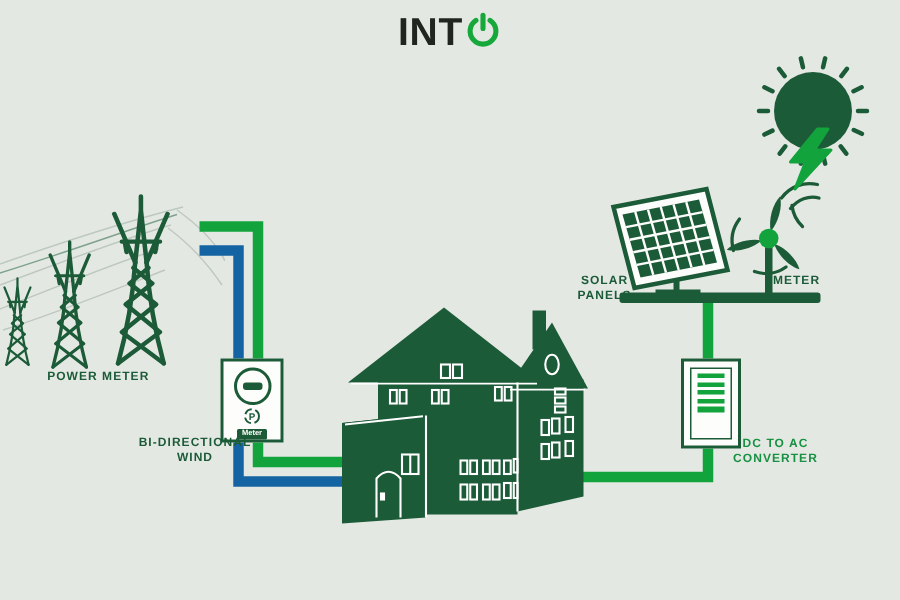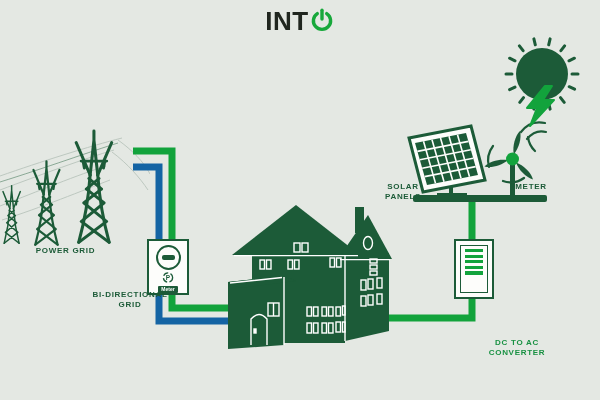--- a/index.html
+++ b/index.html
@@ -11,21 +11,21 @@
 
   
   .logo{left:0;top:8px;width:600px;display:flex;justify-content:center;align-items:center;}
   .logo-txt{font-size:26px;font-weight:800;letter-spacing:.5px;color:#20261f;line-height:1;}
   .logo-icon{margin:0 1px;transform:translateY(-1px);}
 
   
   .lbl{font-size:8px;font-weight:bold;letter-spacing:.7px;color:#1c5b38;
        text-align:center;line-height:1.3;}
   .lbl-right{text-align:center;}
-  .lbl-green{color:#189142;margin-top:47px;}
+  .lbl-green{color:#189142;}
 
   
   .meter-box{left:147px;top:239px;width:42px;height:56px;background:#fdfdfb;
              border:2px solid #1c5b38;box-sizing:border-box;
              display:flex;flex-direction:column;align-items:center;}
   .meter-dial{width:25px;height:25px;border:2.5px solid #1c5b38;border-radius:50%;
               margin-top:4px;display:flex;align-items:center;justify-content:center;box-sizing:border-box;}
   .meter-bar{width:13px;height:4.5px;background:#1c5b38;border-radius:2px;}
   .meter-tag{background:#1c5b38;color:#fff;font-size:5px;font-weight:bold;
              padding:1px 3px;border-radius:1px;margin-top:2px;line-height:1;}
@@ -210,19 +210,19 @@
   </svg>
 
   <div class="abs logo">
     <span class="logo-txt">INT</span>
     <svg class="logo-icon" width="24" height="24" viewBox="0 0 24 24">
       <path d="M7.3,5.6 A8.6,8.6 0 1 0 16.7,5.6" fill="none" stroke="#17a83b" stroke-width="3.4" stroke-linecap="round"></path>
       <path d="M12,2.2 L12,11" stroke="#17a83b" stroke-width="3.4" stroke-linecap="round"></path>
     </svg>
   </div>
 
-  <div class="abs lbl" style="left:18px;top:246px;width:95px">POWER GRID</div>
-  <div class="abs lbl" style="left:82px;top:290px;width:96px">BI-DIRECTIONAL GRID</div>
+  <div class="abs lbl" style="left:18px;top:246px;width:95px">POWER METER</div>
+  <div class="abs lbl" style="left:82px;top:290px;width:96px">BI-DIRECTIONAL WIND</div>
   <div class="abs lbl lbl-right" style="left:368px;top:182px;width:70px">SOLAR PANELS</div>
   <div class="abs lbl" style="left:508px;top:182px;width:46px">METER</div>
   <div class="abs lbl lbl-green" style="left:477px;top:291px;width:80px">DC TO AC CONVERTER</div>
 
 </div>
 
 </body></html>

